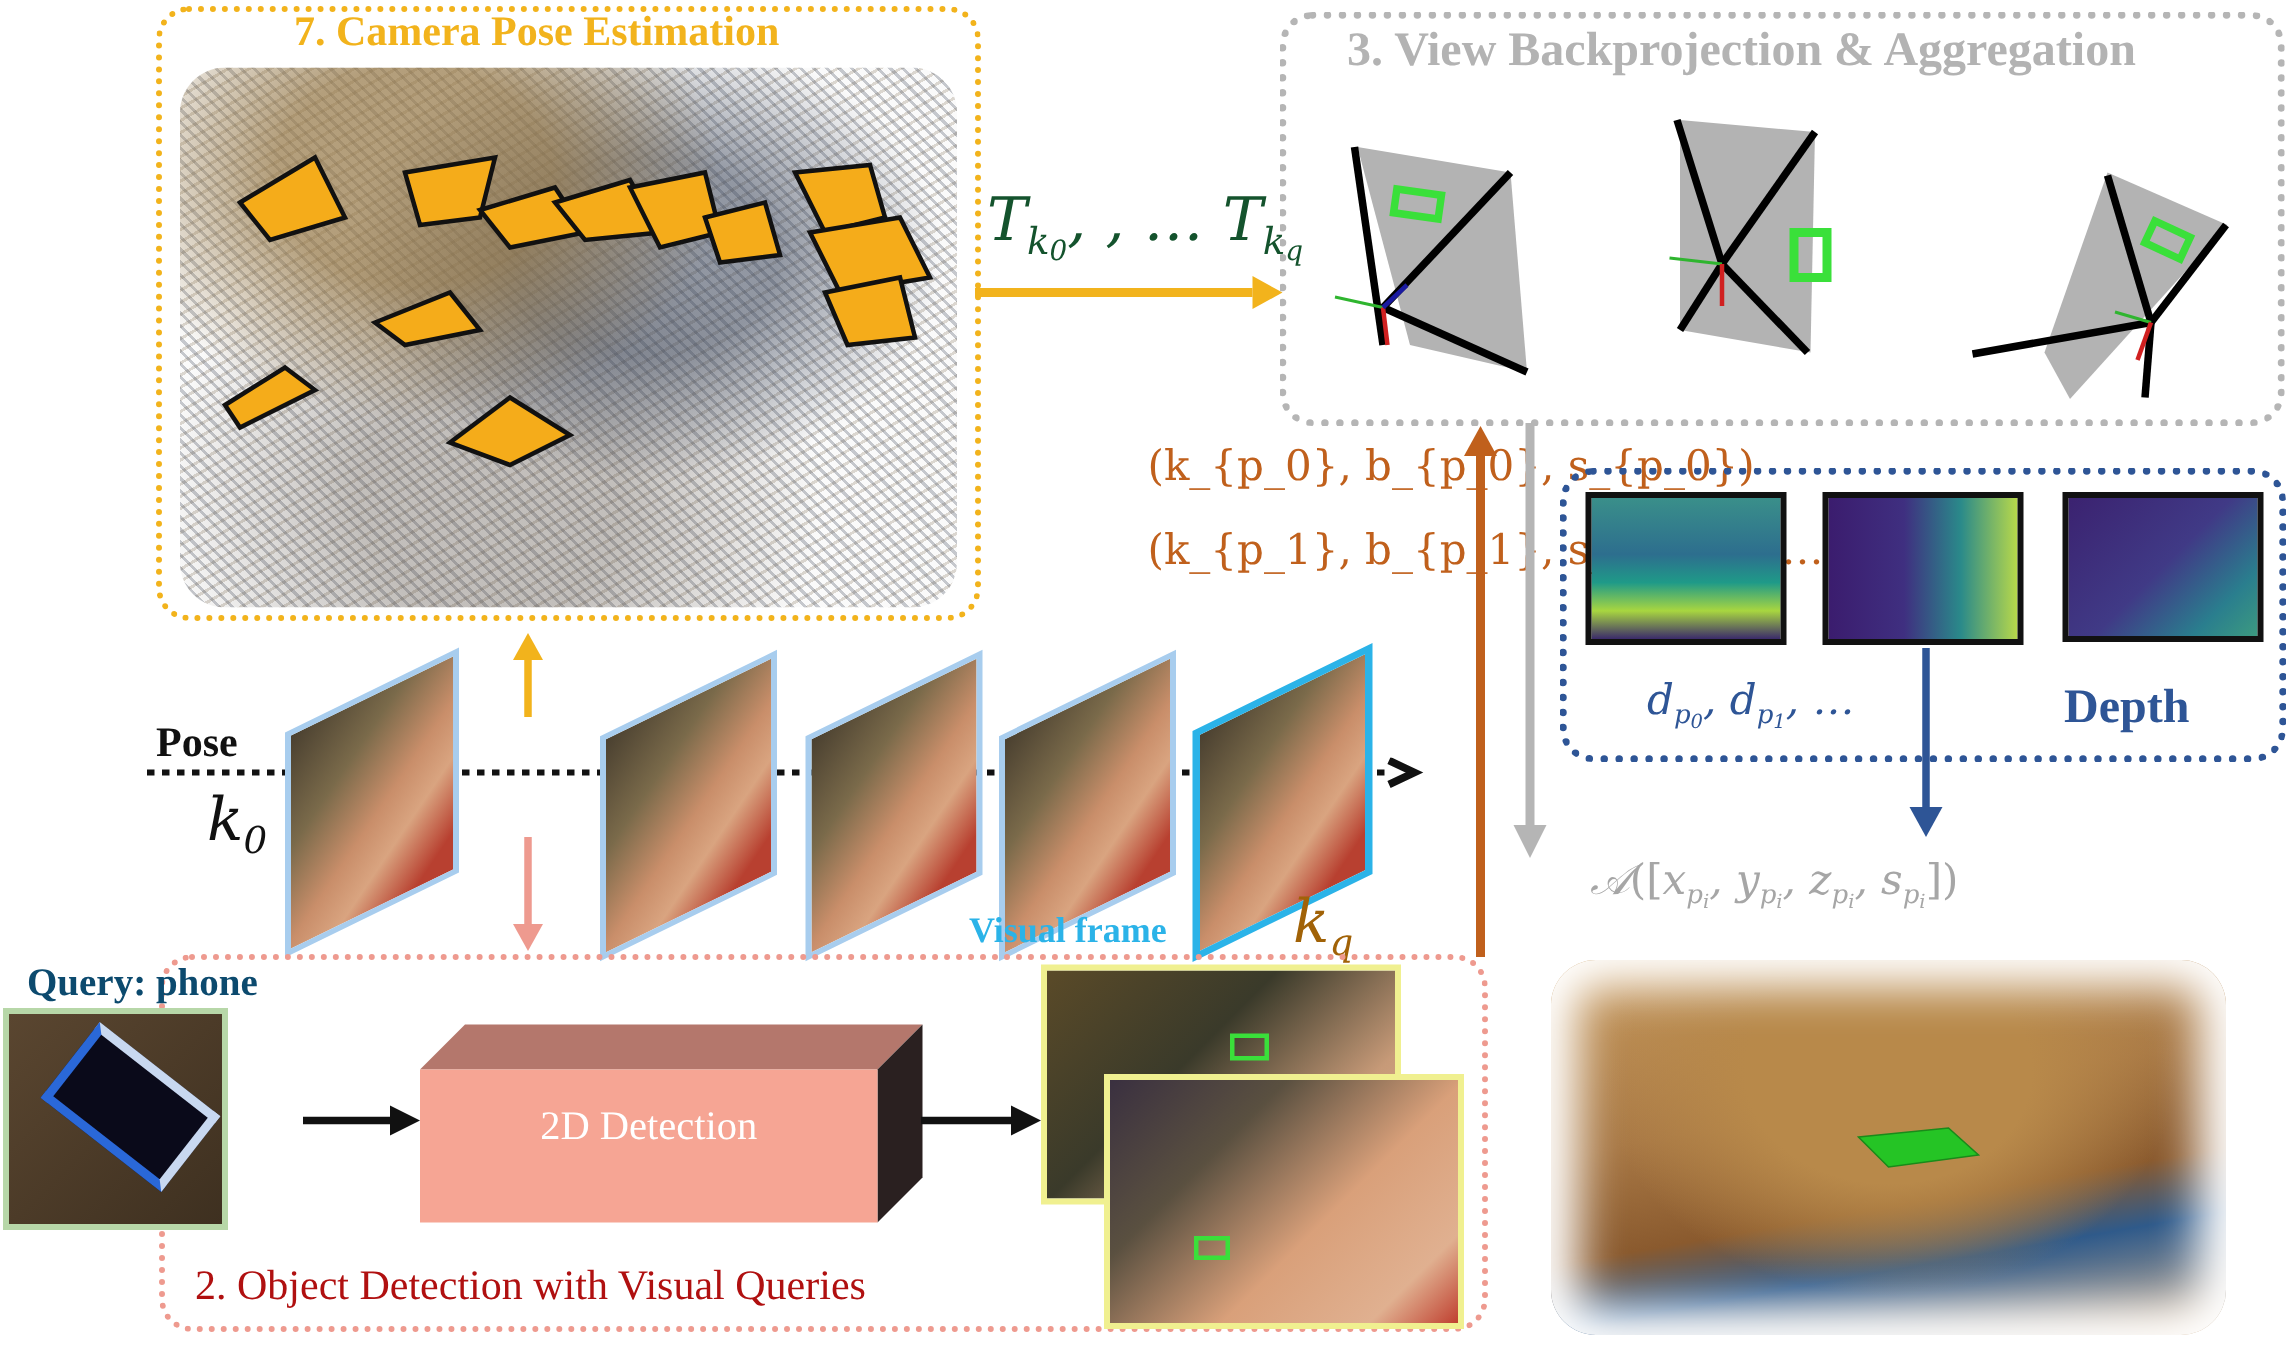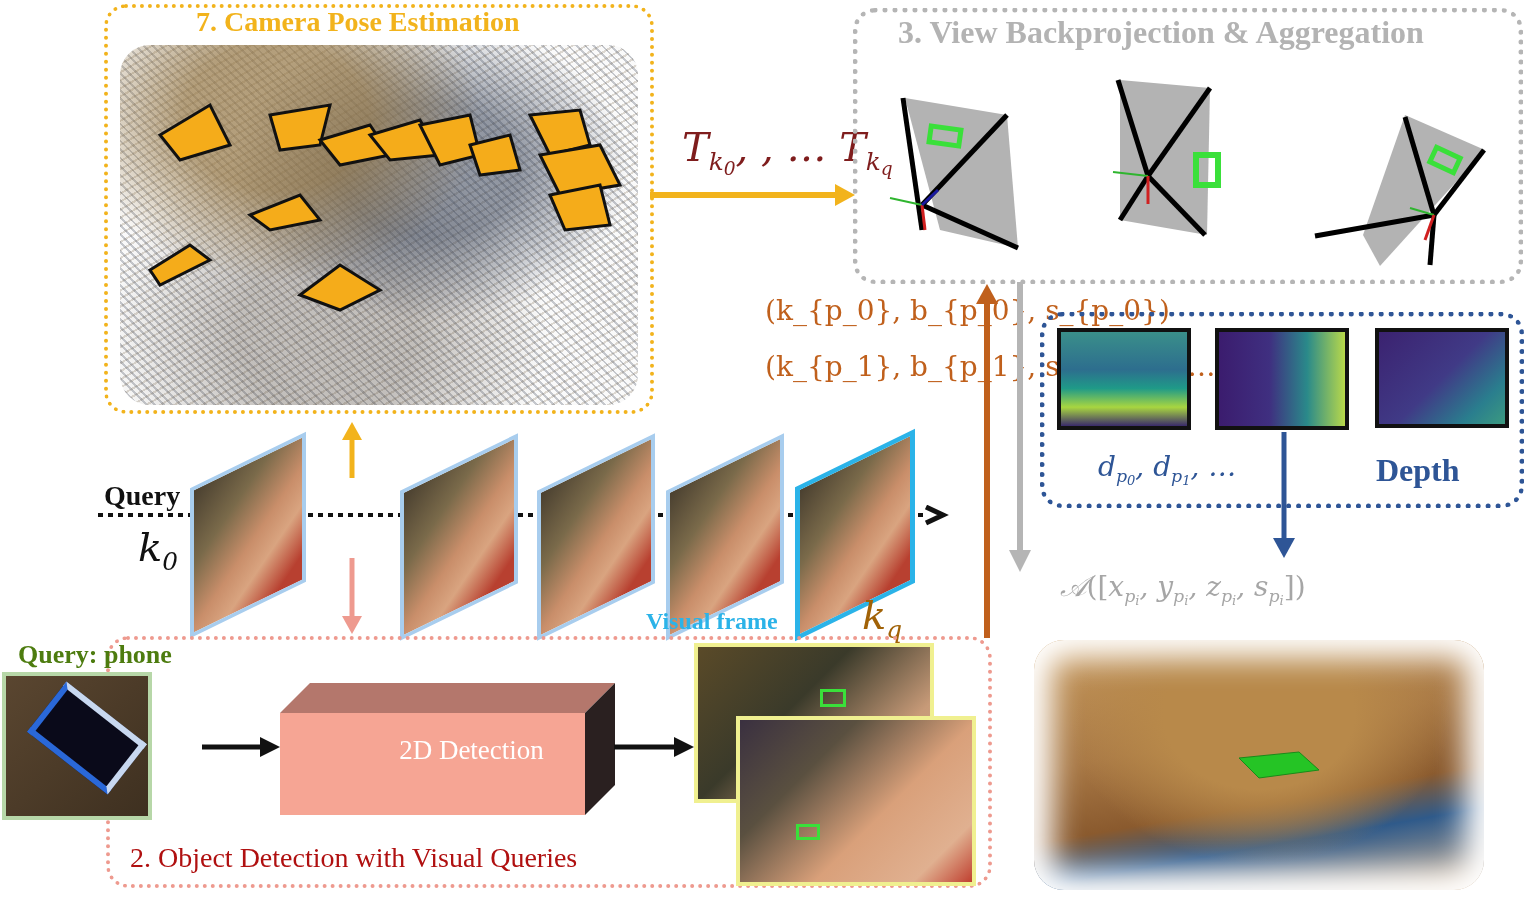--- a/index.html
+++ b/index.html
@@ -54,21 +54,21 @@
       <polygon points="410,70 460,65 470,100 430,110"></polygon>
       <polygon points="420,110 480,100 500,140 440,150"></polygon>
       <polygon points="430,150 480,140 490,180 445,185"></polygon>
       <polygon points="130,170 180,150 200,175 150,185"></polygon>
       <polygon points="30,225 70,200 90,215 40,240"></polygon>
       <polygon points="180,250 220,220 260,245 220,265"></polygon>
     </g>
   </svg>
 </div>
 
-<div class="math" style="left:658px;top:124px;font-size:40px;color:#7f1d1d;margin-left:24px;">
+<div class="math" style="left:658px;top:124px;font-size:40px;color:#14532d;">
   <span>T</span><span class="sub"><span>k</span><span class="subsub">0</span></span><span>, , … </span><span>T</span><span class="sub"><span>k</span><span class="subsub">q</span></span>
 </div>
 <svg class="abs" style="left:650px;top:180px" width="210" height="30">
   <line x1="0" y1="15" x2="185" y2="15" stroke="#f2b31c" stroke-width="6"></line>
   <polygon points="185,4 205,15 185,26" fill="#f2b31c"></polygon>
 </svg>
 
 <div class="panel p3"></div>
 <div class="title t3">3. View Backprojection &amp; Aggregation</div>
 <svg class="abs" style="left:880px;top:70px" width="620" height="200">
@@ -133,21 +133,21 @@
 <div class="math" style="left:1060px;top:570px;font-size:28px;color:#a6a6a6;">
   <span>𝒜</span><span style="font-style:normal">([</span><span>x</span><span class="sub"><span>p</span><span class="subsub">i</span></span>, <span>y</span><span class="sub"><span>p</span><span class="subsub">i</span></span>, <span>z</span><span class="sub"><span>p</span><span class="subsub">i</span></span>, <span>s</span><span class="sub"><span>p</span><span class="subsub">i</span></span><span style="font-style:normal">])</span>
 </div>
 
 <div class="scene">
   <svg width="450" height="250" style="position:absolute;left:0;top:0">
     <polygon points="205,118 265,112 285,130 225,138" fill="#25c425" stroke="#1a8a1a" stroke-width="1"></polygon>
   </svg>
 </div>
 
-<div class="title" style="left:104px;top:480px;font-size:28px;color:#111;">Query</div>
+<div class="title" style="left:104px;top:480px;font-size:28px;color:#111;">Pose</div>
 <svg class="abs" style="left:98px;top:505px" width="860" height="24">
   <line x1="0" y1="10" x2="830" y2="10" stroke="#111" stroke-width="4" stroke-dasharray="5,5"></line>
   <polyline points="828,2 845,10 828,18" fill="none" stroke="#111" stroke-width="5"></polyline>
 </svg>
 <div class="math" style="left:138px;top:524px;font-size:40px;color:#111;">
   <span>k</span><span class="sub">0</span>
 </div>
 
 <div class="frame" style="left:190px;top:460px;width:116px;height:150px;transform:skewY(-26deg);"></div>
 <div class="frame" style="left:400px;top:462px;width:118px;height:150px;transform:skewY(-26deg);"></div>
@@ -163,36 +163,36 @@
 <svg class="abs" style="left:340px;top:420px" width="24" height="60">
   <line x1="12" y1="58" x2="12" y2="18" stroke="#f2b31c" stroke-width="5"></line>
   <polygon points="2,20 12,2 22,20" fill="#f2b31c"></polygon>
 </svg>
 <svg class="abs" style="left:340px;top:558px" width="24" height="80">
   <line x1="12" y1="0" x2="12" y2="60" stroke="#ee9a8f" stroke-width="5"></line>
   <polygon points="2,58 12,76 22,58" fill="#ee9a8f"></polygon>
 </svg>
 
 <div class="panel p2"></div>
-<div class="title" style="left:18px;top:640px;font-size:26px;color:#4d7c0f;">Query: phone</div>
+<div class="title" style="left:18px;top:640px;font-size:26px;color:#0c4a6e;">Query: phone</div>
 <div class="abs" style="left:2px;top:672px;width:150px;height:148px;box-sizing:border-box;border:4px solid #b7d7a8;background:linear-gradient(135deg,#5a4630 0%,#3e3020 100%);">
   <div style="position:absolute;left:30px;top:30px;width:90px;height:52px;background:#0a0a1a;border:6px solid #c8d8f0;border-left-color:#2a68d8;border-bottom-color:#2a68d8;transform:rotate(38deg);"></div>
 </div>
 
 <svg class="abs" style="left:202px;top:734px" width="80" height="26">
   <line x1="0" y1="13" x2="60" y2="13" stroke="#111" stroke-width="5"></line>
   <polygon points="58,3 78,13 58,23" fill="#111"></polygon>
 </svg>
 
 <svg class="abs" style="left:280px;top:680px" width="340" height="140">
   <polygon points="0,33 30,3 335,3 305,33" fill="#b4776c"></polygon>
   <polygon points="305,33 335,3 335,105 305,135" fill="#2a2020"></polygon>
   <rect x="0" y="33" width="305" height="102" fill="#f6a594"></rect>
 </svg>
-<div class="abs" style="left:280px;top:732px;width:305px;text-align:center;font-size:27px;color:#ffffff;line-height:36px;padding-left:39px;">
+<div class="abs" style="left:280px;top:732px;width:305px;text-align:center;font-size:27px;color:#ffffff;line-height:36px;">
   <div>2D Detection</div>
 </div>
 
 <svg class="abs" style="left:614px;top:734px" width="82" height="26">
   <line x1="0" y1="13" x2="62" y2="13" stroke="#111" stroke-width="5"></line>
   <polygon points="60,3 80,13 60,23" fill="#111"></polygon>
 </svg>
 
 <div class="abs" style="left:694px;top:643px;width:240px;height:160px;box-sizing:border-box;border:4px solid #f0f090;background:linear-gradient(135deg,#5a4a28 0%,#3a3a2a 40%,#c79a78 75%,#d8b090 100%);">
   <div style="position:absolute;left:122px;top:42px;width:20px;height:12px;border:3px solid #3ae03a;"></div>

